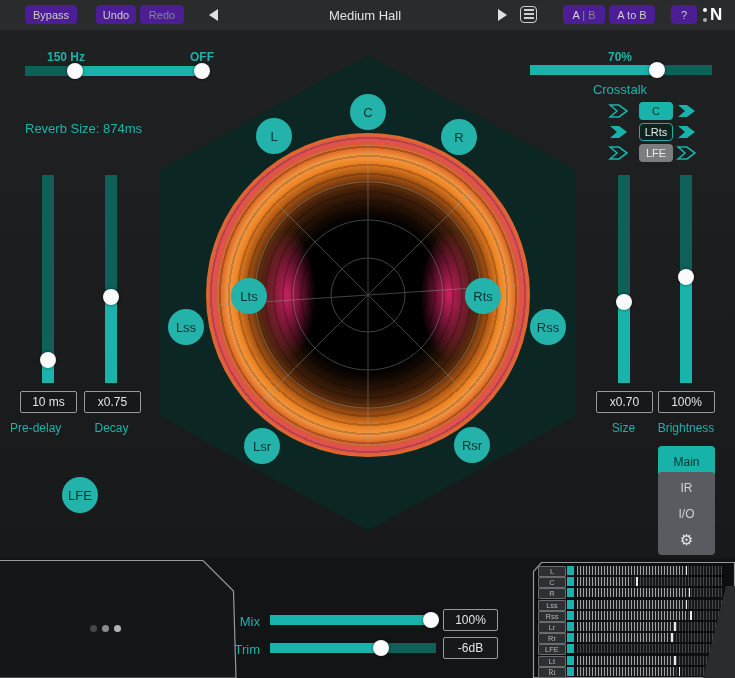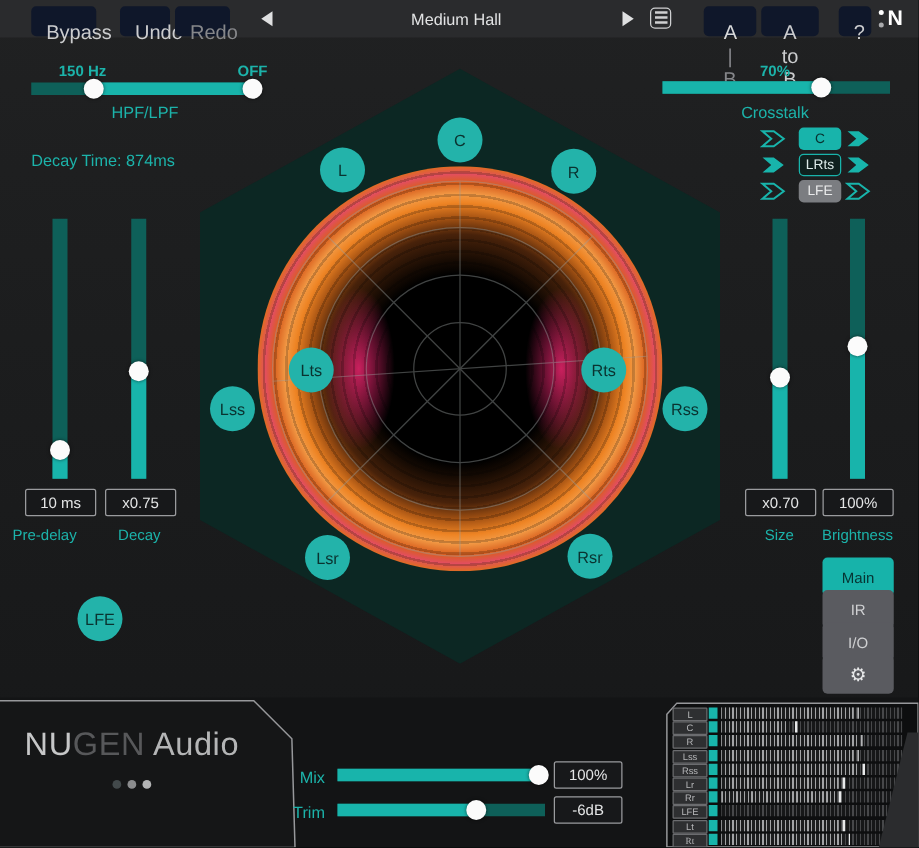--- a/index.html
+++ b/index.html
@@ -3,22 +3,22 @@
 <meta charset="utf-8">
 <style>
   html,body{margin:0;padding:0;background:#000;}
   #app{position:relative;width:735px;height:678px;overflow:hidden;
        font-family:"Liberation Sans",sans-serif;background:linear-gradient(#202122,#161718);
        -webkit-font-smoothing:antialiased;}
   .abs{position:absolute;}
 
   
   #topbar{position:absolute;left:0;top:0;width:735px;height:30px;background:#2a2b2d;}
-  .tb-btn{position:absolute;top:5px;height:19px;background:#0f172a;border:none;border-radius:4px;
-          color:#cbccce;font-size:16px;font-family:inherit;line-height:19px;text-align:center;padding:12px;}
+  .tb-btn{position:absolute;top:5px;height:19px;background:#4c1d95;border:none;border-radius:4px;
+          color:#cbccce;font-size:11px;font-family:inherit;line-height:19px;text-align:center;padding:1px;}
   .tb-btn.dim{color:#86878a;}
   #preset-name{position:absolute;left:280px;top:8px;width:170px;text-align:center;color:#e2e3e4;font-size:13px;}
   .tri{width:0;height:0;border-style:solid;position:absolute;}
   #list-icon{position:absolute;left:520px;top:6px;width:15px;height:15px;border:1.6px solid #cfd0d1;border-radius:4px;}
   #list-icon i{display:block;height:1.6px;background:#cfd0d1;margin:2.4px 2.5px 0 2.5px;}
   #nlogo{position:absolute;left:702px;top:5px;width:28px;height:20px;}
   #nlogo .n{position:absolute;left:8px;top:0;color:#fff;font-size:17px;font-weight:bold;}
   #nlogo .d1,#nlogo .d2{position:absolute;left:1px;width:4px;height:4px;border-radius:50%;background:#fff;}
   #nlogo .d1{top:3px;} #nlogo .d2{top:13px;background:#a9aaac;}
 
@@ -146,22 +146,21 @@
   <div class="chan" style="left:62px;top:477px;" id="lfe-chan">LFE</div>
 
   <div class="teal-label" style="left:47px;top:50px;font-weight:bold;">150 Hz</div>
   <div class="teal-label" style="left:190px;top:50px;font-weight:bold;">OFF</div>
   <div class="hslider" id="hpf-slider" style="left:25px;top:66px;width:182px;">
     <div class="htrack"></div>
     <div class="hfill" id="hpf-fill" style="left: 27.5%; width: 69.5%;"></div>
     <div class="hhandle" id="hpf-handle" style="left: 27.5%;"></div>
     <div class="hhandle" id="lpf-handle" style="left: 97%;"></div>
   </div>
-  <div class="teal-label" style="left:25px;top:82px;width:182px;text-align:center;font-size:13px;">HPF/LPF</div>
-  <div class="teal-label" style="left:25px;top:121px;font-size:13px;">Decay Time: 874ms</div>
+  <div class="teal-label" style="left:25px;top:121px;font-size:13px;">Reverb Size: 874ms</div>
 
   <div class="teal-label" style="left:560px;top:50px;width:120px;text-align:center;font-weight:bold;">70%</div>
   <div class="hslider" style="left:530px;top:65px;width:182px;">
     <div class="htrack"></div>
       <div class="hfill" style="width: 70%;"></div>
     <div class="hhandle" style="left: 70%;"></div>
   </div>
   <div class="teal-label" style="left:560px;top:82px;width:120px;text-align:center;font-size:13px;">Crosstalk</div>
 
   <div id="send-rows">
@@ -234,21 +233,20 @@
   <button class="nav-btn" style="top:472px;">IR</button>
   <button class="nav-btn" style="top:498px;">I/O</button>
   <button class="nav-btn" style="top:524px;font-size:15px;color:#e8e9ea;"><span>⚙</span></button>
 
   <div id="bottom-bg"></div>
   <svg class="abs" style="left:0;top:548px;" width="735" height="130">
     <path d="M-1,12.5 L203,12.5 L233.5,43 L236,130 L-1,130 Z" fill="#151617" stroke="#97989b" stroke-width="1.2"></path>
     <path d="M541.5,14.5 L734.5,14.5 L734.5,129.5 L533.5,129.5 L533.5,23.5 Z" fill="#0d0e0f" stroke="#97989b" stroke-width="1.2"></path>
   </svg>
 
-  <div id="brand"><span class="nu">NU</span><span class="gen">GEN</span><span class="audio"> Audio</span></div>
   <div id="brand-dots">
     <i style="background:#42494b;"></i><i style="background:#8b8c8e;"></i><i style="background:#b3b4b5;"></i>
   </div>
 
   <div class="mix-label" style="left:224px;top:614px;">Mix</div>
   <div class="hslider" style="left:270px;top:615px;width:166px;">
     <div class="htrack"></div>
       <div class="hfill" style="width: 97%;"></div>
     <div class="hhandle" style="left: 97%;"></div>
   </div>

